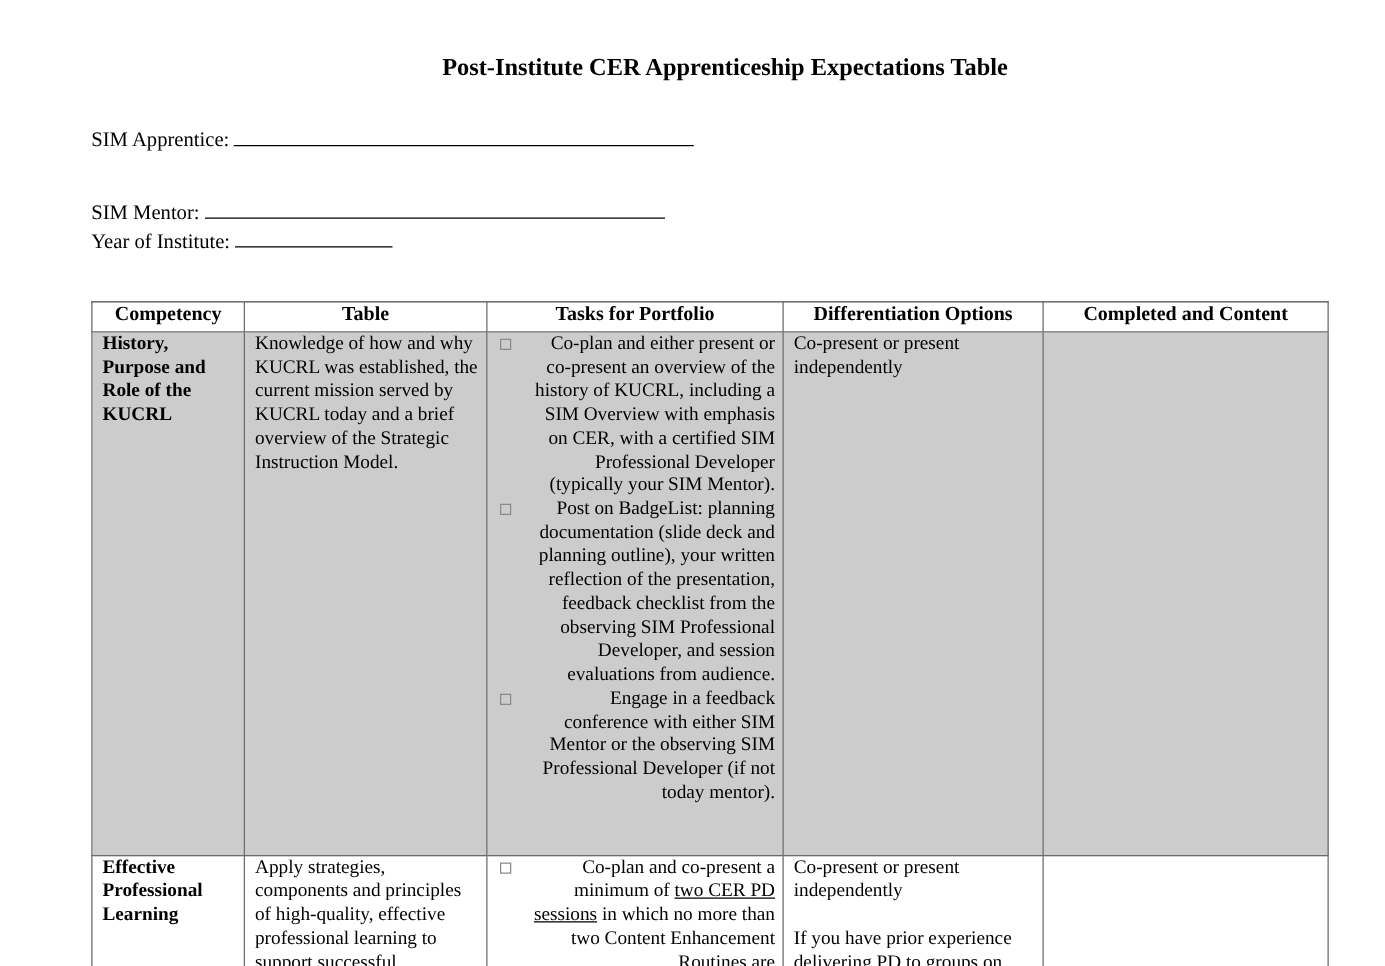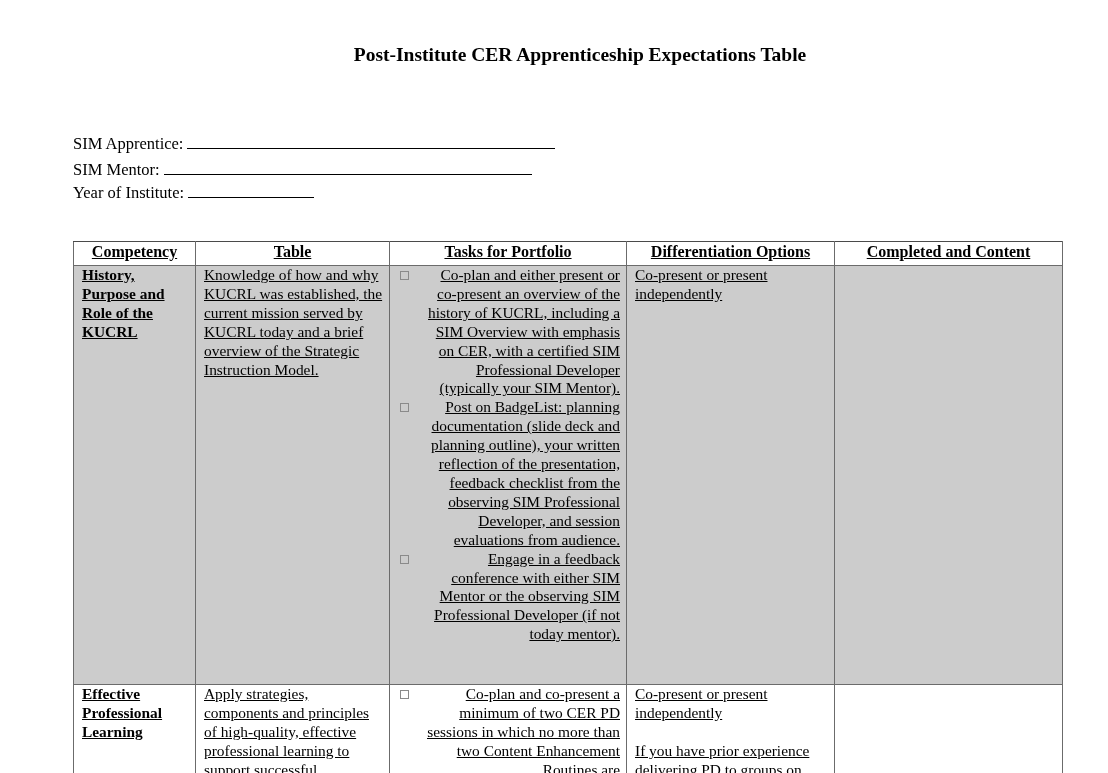--- a/index.html
+++ b/index.html
@@ -18,21 +18,21 @@
   .field .line {
     display: inline-block; border-bottom: 1px solid #000; height: 14px;
     vertical-align: baseline; margin-left: 4px;
   }
   table.exp {
     position: absolute; left: 73px; top: 241px;
     border-collapse: collapse; table-layout: fixed;
     font-size: 15.4px; line-height: 18.9px;
   }
   table.exp th, table.exp td {
-    border: 1.3px solid #6b6b6b; vertical-align: top; padding: 0 6px 0 8px; text-decoration: underline;
+    border: 1.3px solid #6b6b6b; vertical-align: top; padding: 0 6px 0 8px;
   }
   table.exp th {
     font-weight: bold; font-size: 16px; text-align: center; padding: 1px 4px 0 4px;
     height: 22px; border-top-color: #4a4a4a;
   }
   tr.shaded td { background: #cccccc; }
   td.comp { font-weight: bold; }
   ul.tasks { list-style: none; margin: 0; padding: 0; }
   ul.tasks li { position: relative; padding-left: 27px; text-align: right; }
   ul.tasks li .box {
@@ -40,21 +40,21 @@
     border: 1px solid #8a8a8a; box-sizing: border-box; background: transparent;
   }
   .u { text-decoration: underline; }
   .gap { height: 19px; }
 </style>
 </head>
 <body>
 
 <div class="title">Post-Institute CER Apprenticeship Expectations Table</div>
 
-<div class="field" style="top:134px;text-align:center;">
+<div class="field" style="top:102px;text-align:center;">
   <span>SIM Apprentice:</span><span class="line" style="width:368px;"></span>
 </div>
 <div class="field" style="top:160px;">
   <span>SIM Mentor:</span><span class="line" style="width:368px;"></span>
 </div>
 <div class="field" style="top:183px;">
   <span>Year of Institute:</span><span class="line" style="width:126px;"></span>
 </div>
 
 <table class="exp">

